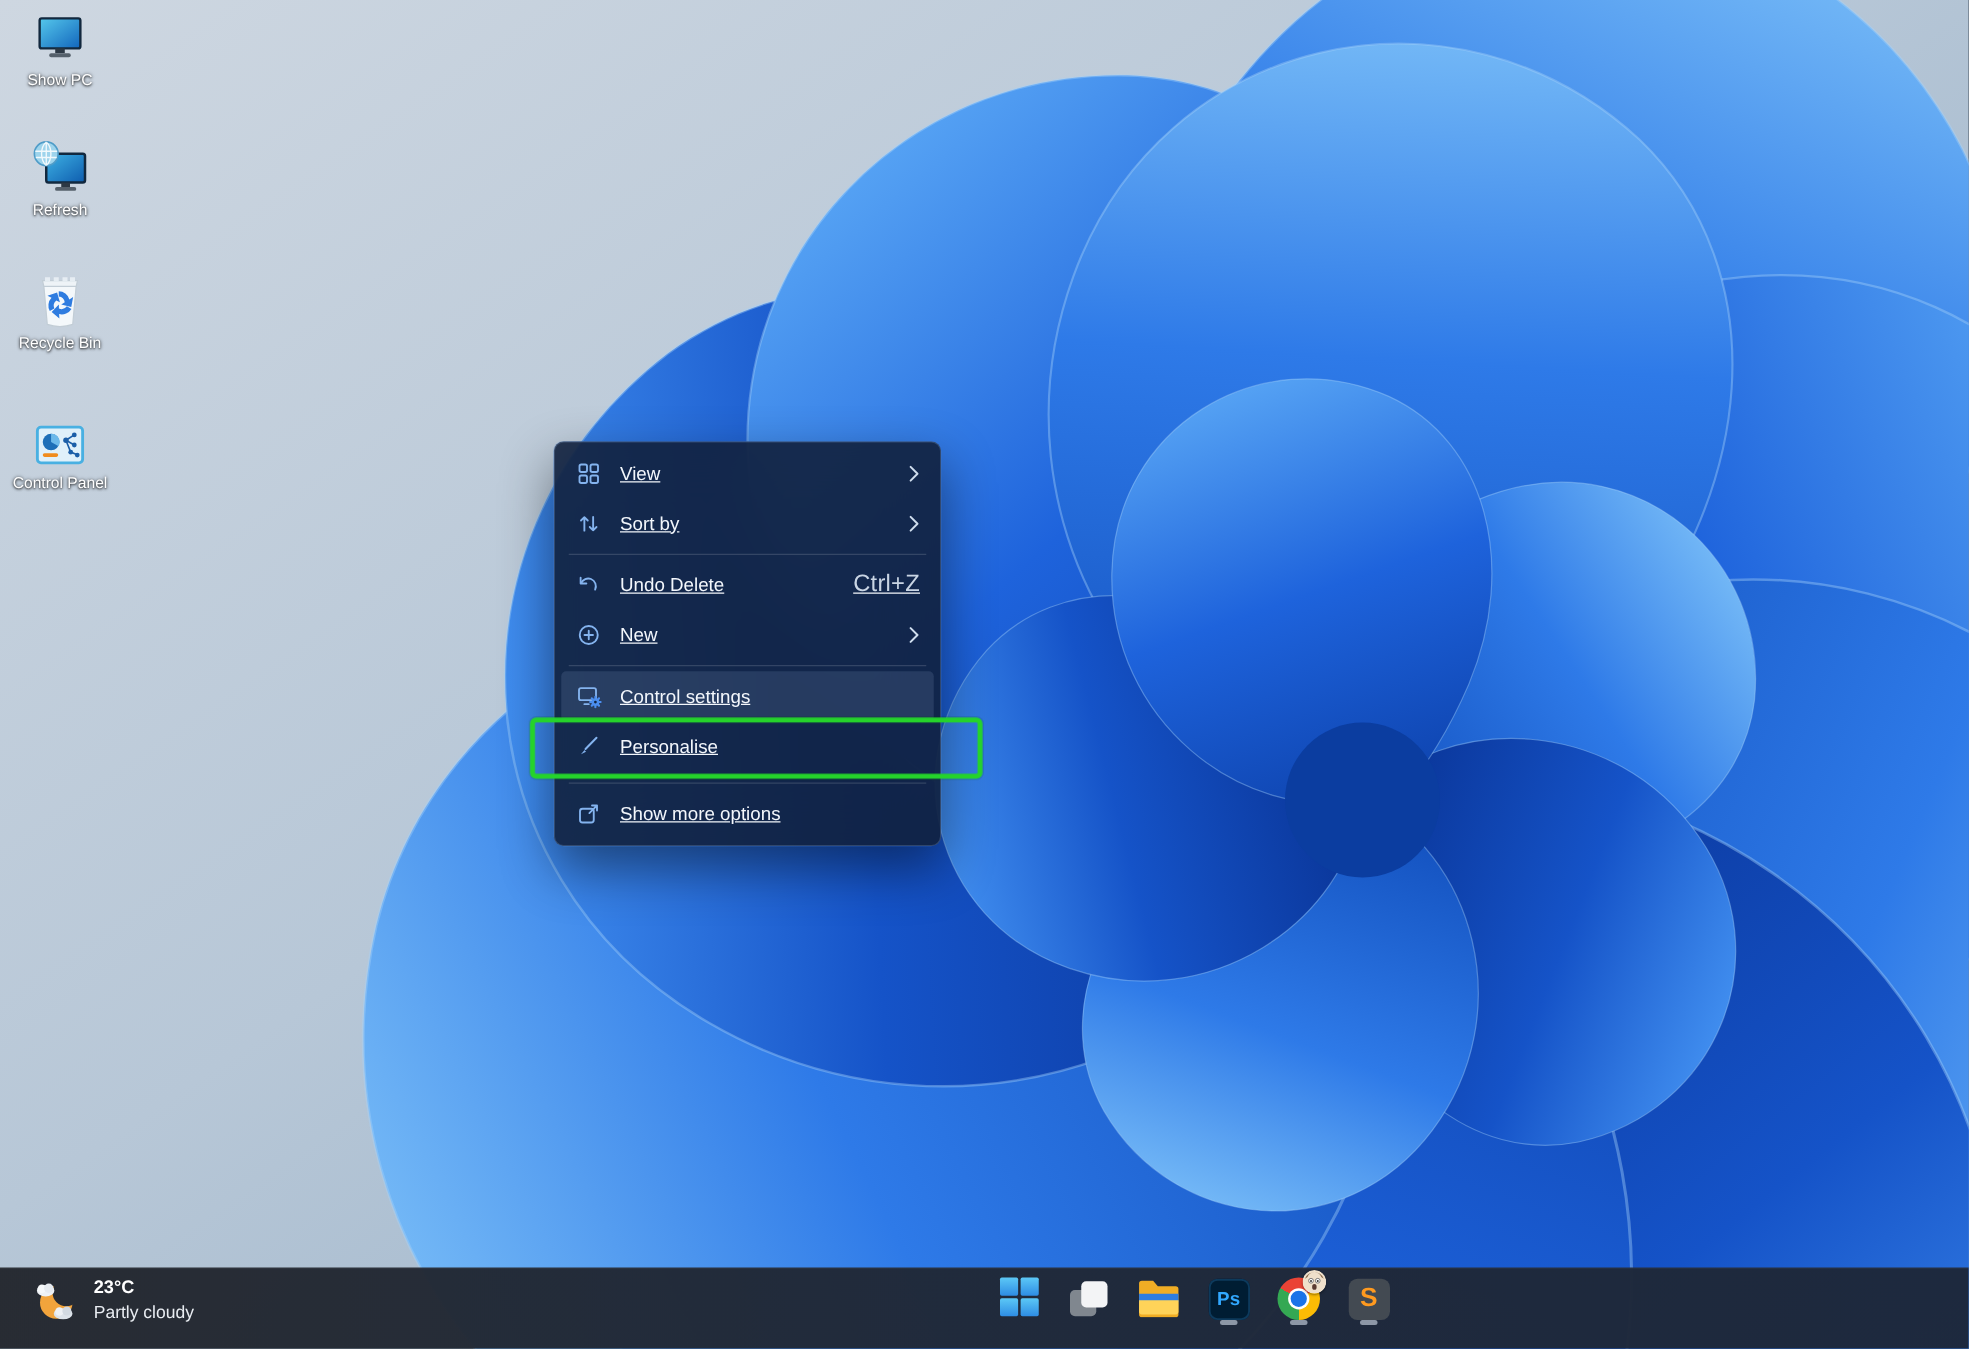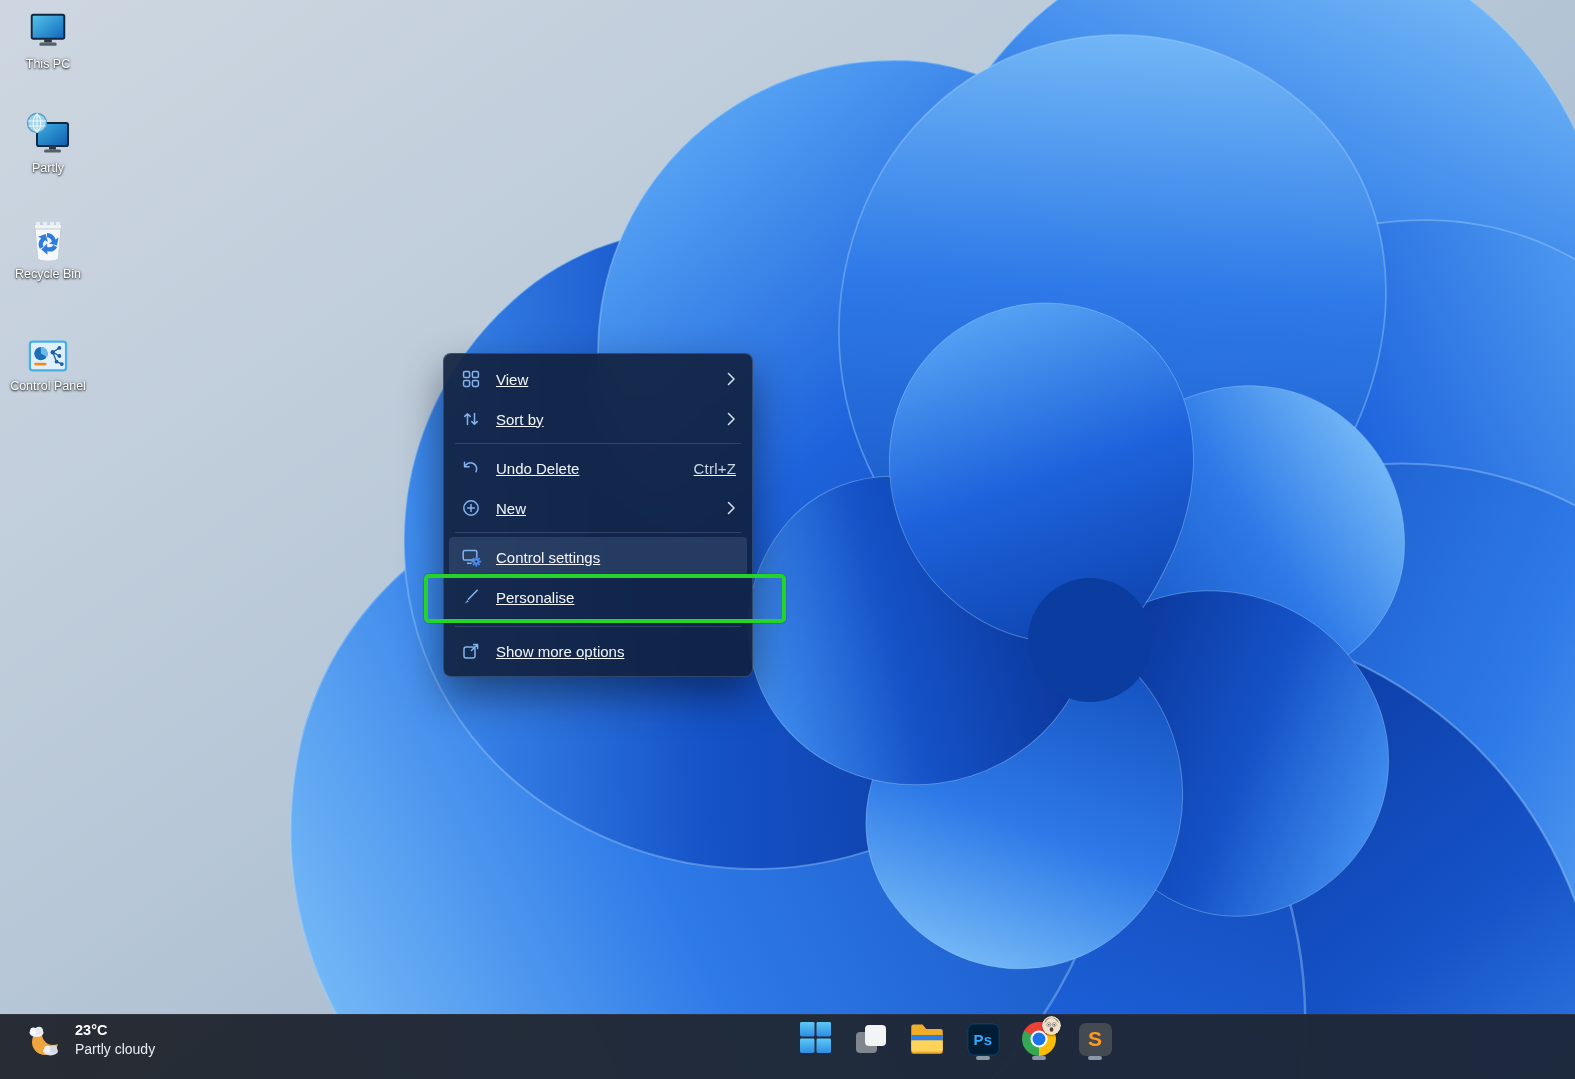--- a/index.html
+++ b/index.html
@@ -34,21 +34,21 @@
   }
   .mi{
     height:40px;margin:0 5px;padding:0 11px;border-radius:4px;
     display:flex;align-items:center;color:#f3f7fc;font-size:15px;cursor:default;text-decoration:underline;
   }
   .mi.hl{background:rgba(160,190,230,.14);}
   .mi-ic{width:22px;display:flex;justify-content:center;align-items:center;margin-right:14px;flex:none;}
   .mi-ic svg{display:block;}
   .mi-lb{white-space:nowrap;}
   .mi-rt{margin-left:auto;display:flex;align-items:center;}
-  .short{color:#c9d5e4;font-size:15px;letter-spacing:.2px;}
+  .short{color:#c9d5e4;font-size:19px;letter-spacing:.2px;}
   .chev svg{display:block;}
   .sep{height:1px;background:rgba(255,255,255,.14);margin:4px 11px;}
 
   
   .anno{
     position:absolute;left:424px;top:574px;width:354px;height:41px;
     border:4px solid #25d32b;border-radius:5px;z-index:6;pointer-events:none;
     box-shadow:0 0 0 1px rgba(0,60,0,.15);
   }
 
@@ -166,40 +166,40 @@
               <linearGradient id="scr1" x1="0" y1="0" x2="1" y2="1">
             <stop offset="0" stop-color="#55c8ec"></stop>
                 <stop offset="1" stop-color="#1265bc"></stop>
               </linearGradient>
             </defs>
           <rect x="7" y="7" width="34" height="25" rx="1.8" fill="url(#scr1)" stroke="#12283e" stroke-width="2"></rect>
           <rect x="20" y="32" width="8" height="4" fill="#2c3844"></rect>
           <rect x="15" y="36" width="18" height="3.4" rx="1.6" fill="#55606b"></rect>
         </svg>
       </span>
-      <span class="lbl">This PC</span>
+      <span class="lbl">Show PC</span>
     </div>
 
     <div class="dicon">
       <span class="art">
         <svg width="48" height="48" viewBox="0 0 48 48" xmlns="http://www.w3.org/2000/svg">
           <defs>
               <linearGradient id="scr2" x1="0" y1="0" x2="1" y2="1">
             <stop offset="0" stop-color="#3eb2e4"></stop>
                 <stop offset="1" stop-color="#0e5cae"></stop>
               </linearGradient>
             </defs>
           <rect x="13" y="13" width="31" height="23" rx="1.8" fill="url(#scr2)" stroke="#12283e" stroke-width="2"></rect>
           <rect x="25" y="36" width="7" height="3.6" fill="#2c3844"></rect>
           <rect x="20" y="39.6" width="17" height="3" rx="1.5" fill="#55606b"></rect>
           <circle cx="13" cy="13" r="9.5" fill="#9ed4ec" stroke="#4f9cc8" stroke-width="1.3"></circle>
           <path d="M4.2 11 H21.8 M4.6 16 H21.4 M13 3.6 V22.4 M13 3.6 C8 8 8 18 13 22.4 M13 3.6 C18 8 18 18 13 22.4" stroke="#ffffff" stroke-width="1.1" fill="none" opacity=".85"></path>
         </svg>
       </span>
-      <span class="lbl">Partly</span>
+      <span class="lbl">Refresh</span>
     </div>
 
     <div class="dicon">
       <span class="art">
         <svg width="44" height="48" viewBox="0 0 44 48" xmlns="http://www.w3.org/2000/svg">
           <path d="M9 12 L35 12 L32.2 43.5 Q22 47 11.8 43.5 Z" fill="rgba(248,251,253,.93)" stroke="#c2cdd6" stroke-width="1"></path>
           <path d="M8 8.5 h28 l-1 4.5 h-26 Z" fill="#eef3f7" stroke="#c2cdd6" stroke-width="1"></path>
           <rect x="10" y="5.8" width="4" height="3.4" fill="#e6edf3"></rect>
             <rect x="17" y="5.8" width="4" height="3.4" fill="#e6edf3"></rect>
           <rect x="24" y="5.8" width="4" height="3.4" fill="#e6edf3"></rect>

